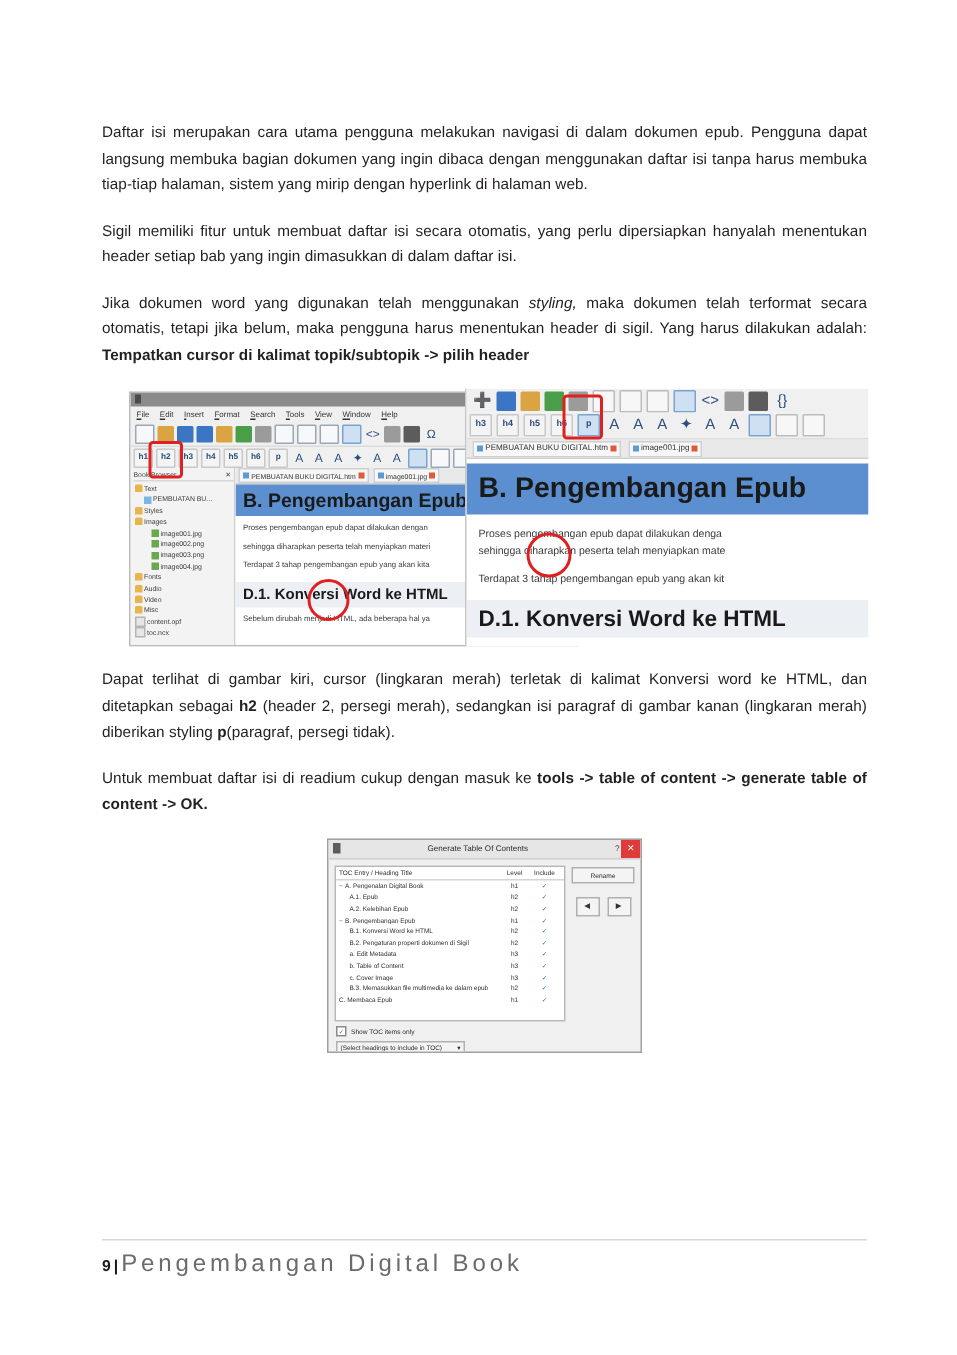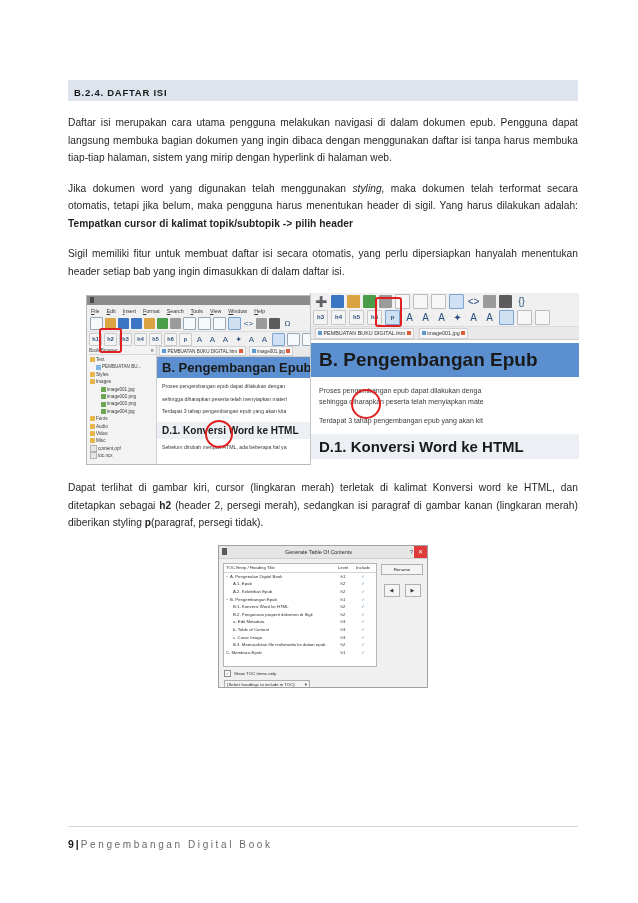--- a/index.html
+++ b/index.html
@@ -433,40 +433,37 @@
     font-weight: bold;
     color: #1a1a1a;
   }
   .footer .fbar {
     font-size: 10.5px;
     font-weight: bold;
     color: #1a1a1a;
     margin: 0 2px;
   }
   .footer .ftxt {
-    font-size: 10px;
+    font-size: 16px;
     color: #6b6b6b;
     letter-spacing: 2.6px;
   }
 </style>
 </head>
 <body>
 
 <div class="page">
   <div class="content">
 
-    <div class="section-band">
-      <span class="sec-title">B.2.4.  DAFTAR ISI</span>
-    </div>
 
     <p class="para">Daftar isi merupakan cara utama pengguna melakukan navigasi di dalam dokumen epub. Pengguna dapat langsung membuka bagian dokumen yang ingin dibaca dengan menggunakan daftar isi tanpa harus membuka tiap-tiap halaman, sistem yang mirip dengan hyperlink di halaman web.</p>
 
+    <p class="para">Sigil memiliki fitur untuk membuat daftar isi secara otomatis, yang perlu dipersiapkan hanyalah menentukan header setiap bab yang ingin dimasukkan di dalam daftar isi.</p>
+
     <p class="para"><span>Jika dokumen word yang digunakan telah menggunakan </span><i>styling,</i><span> maka dokumen telah terformat secara otomatis, tetapi jika belum, maka pengguna harus menentukan header di sigil. Yang harus dilakukan adalah: </span><b>Tempatkan cursor di kalimat topik/subtopik -&gt; pilih header</b></p>
-
-    <p class="para">Sigil memiliki fitur untuk membuat daftar isi secara otomatis, yang perlu dipersiapkan hanyalah menentukan header setiap bab yang ingin dimasukkan di dalam daftar isi.</p>
 
     <div class="figure1">
       <div class="fig1-inner">
 
         <div class="sigil-left">
           <div class="titlebar">
               <span class="tdot"></span>
             </div>
 
           <div class="menubar">
@@ -674,20 +671,21 @@
 
           <div class="redcircle" style="left:40px; top:96px; width:26px; height:26px;"></div>
         </div>
 
       </div>
     </div>
 
     <p class="para"><span>Dapat terlihat di gambar kiri, cursor (lingkaran merah) terletak di kalimat Konversi word ke HTML, dan ditetapkan sebagai </span><b>h2</b><span> (header 2, persegi merah), sedangkan isi paragraf di gambar kanan (lingkaran merah) diberikan styling </span><b>p</b><span>(paragraf, persegi tidak).</span></p>
 
 
+    <p class="para"><span>Untuk membuat daftar isi di readium cukup dengan masuk ke </span><b>tools -&gt; table of content -&gt; generate table of content -&gt; OK.</b></p>
 
     <div class="figure2">
       <div class="dlg">
         <div class="dlg-title">
           <span class="dlg-ic"></span>
           <span class="dlg-txt">Generate Table Of Contents</span>
           <span class="dlg-help">?</span>
           <span class="dlg-close">✕</span>
         </div>
 

